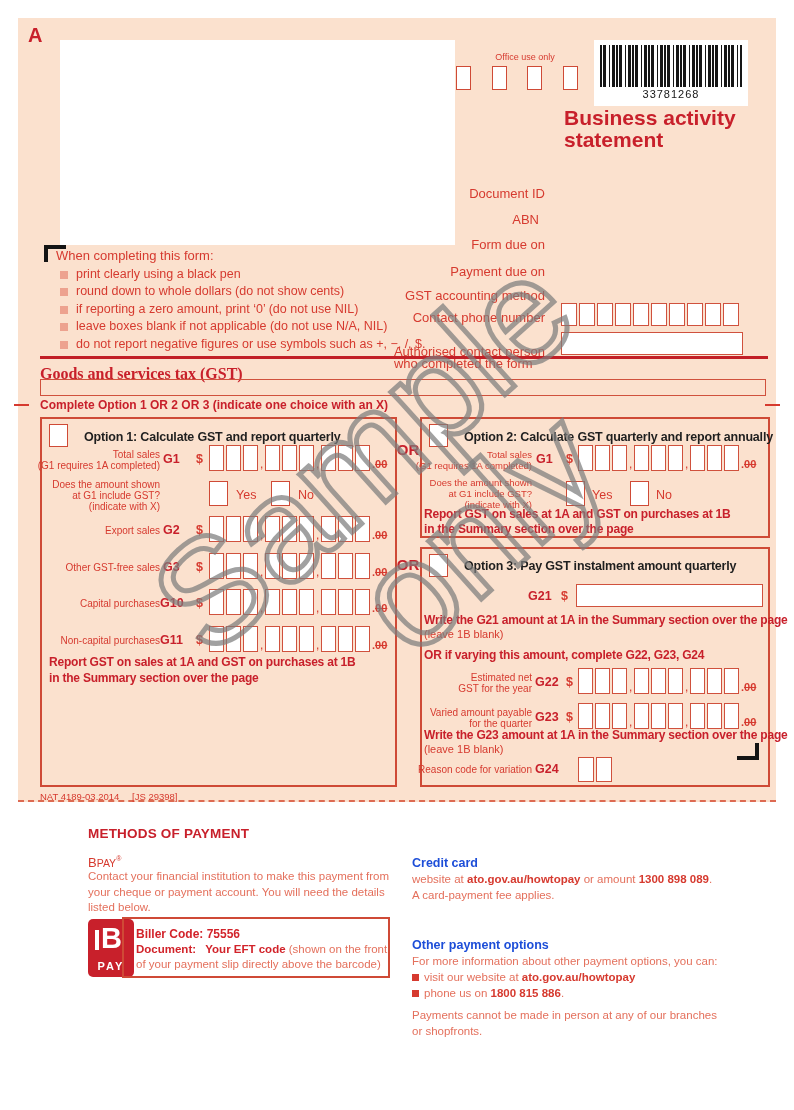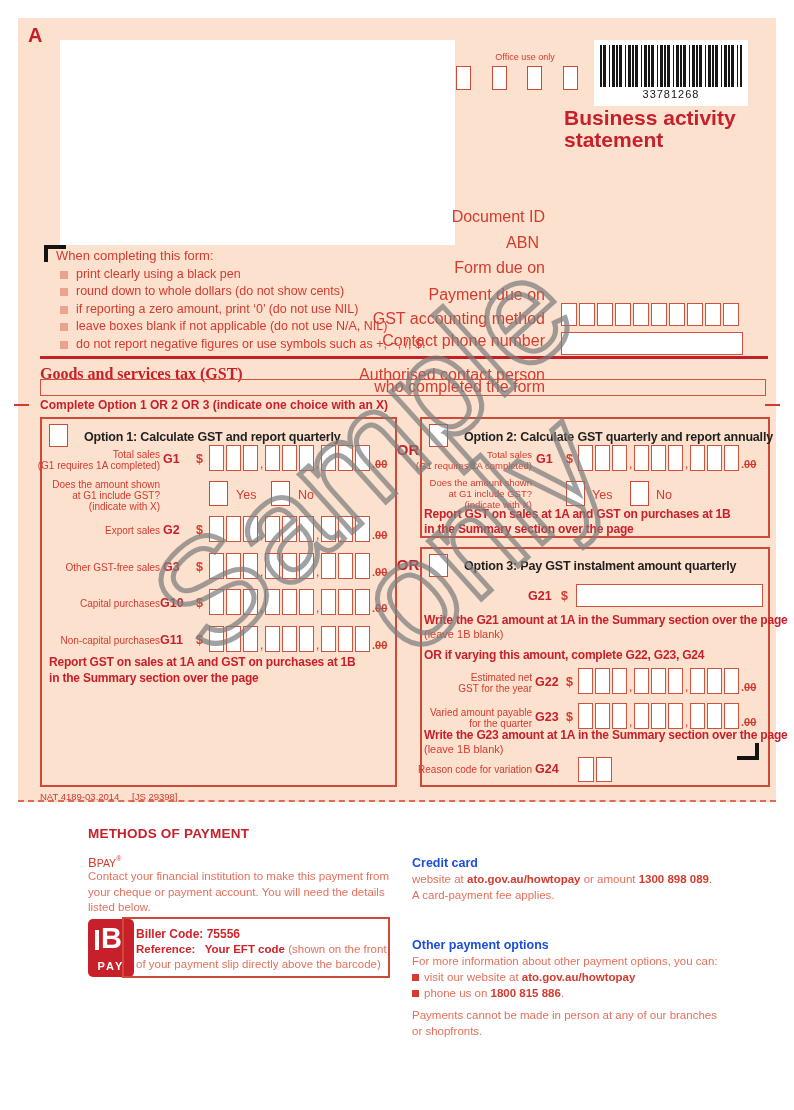--- a/index.html
+++ b/index.html
@@ -31,22 +31,22 @@
   .note{position:absolute;color:#c8202b;font-weight:bold;font-size:12px;line-height:15.5px;white-space:nowrap;letter-spacing:-0.2px;}
   .note-normal{position:absolute;color:#d63a2f;font-size:11px;white-space:nowrap;}
   .inputbox{position:absolute;background:#fff;border:1px solid #d0513d;box-sizing:border-box;}
   .outlinebox{position:absolute;border:1px solid #d0513d;box-sizing:border-box;}
   .cropdash{position:absolute;width:15px;height:2px;background:#d63a2f;}
   .cornerTL{position:absolute;width:18px;height:13px;border-left:4px solid #141414;border-top:4px solid #141414;}
   .cornerBR{position:absolute;width:18px;height:13px;border-right:4px solid #141414;border-bottom:4px solid #141414;}
   .bullet{position:absolute;width:8px;height:8px;background:#eda28f;}
   .pm-bullet{position:absolute;width:7px;height:7px;background:#d63a2f;}
   .itext{position:absolute;color:#d63a2f;font-size:12.5px;white-space:nowrap;}
-  .meta-lab{position:absolute;text-align:right;white-space:nowrap;color:#d63a2f;
-            font-size:16px;line-height:11.5px;margin-top:23px;}
+  .meta-lab{position:absolute;white-space:nowrap;color:#d63a2f;
+            font-size:13px;line-height:11.5px;}
   .barcode-bars{position:absolute;left:6px;top:5px;width:142px;height:42px;
     background:repeating-linear-gradient(90deg,#161616 0px 2px,#fff 2px 3px,#161616 3px 6px,#fff 6px 9px,#161616 9px 10px,#fff 10px 12px,#161616 12px 15px,#fff 15px 16px);}
   .watermark{position:absolute;left:408px;top:505px;transform:translate(-50%,-50%) rotate(-42deg);
     text-align:center;font-size:148px;line-height:0.92;font-weight:500;
     color:transparent;-webkit-text-stroke:5px rgba(125,125,125,0.72);
     z-index:50;pointer-events:none;white-space:nowrap;}
   .pm-body{position:absolute;color:#e4705c;font-size:11.5px;line-height:15.5px;white-space:nowrap;}
   .pm-head{position:absolute;color:#1d4ed8;font-weight:bold;font-size:12.5px;white-space:nowrap;}
   .blogo{position:absolute;left:88px;top:919px;width:46px;height:58px;background:#c8202b;border-radius:5px;}
 </style>
@@ -270,21 +270,21 @@
 
   <div class="blogo">
     <div class="abs" style="left:7px;top:11px;width:4px;height:20px;background:#fff;"></div>
     <div class="abs" style="left:13px;top:3px;color:#fff;font-weight:bold;font-size:29px;">B</div>
     <div class="abs" style="left:0;bottom:5px;width:100%;text-align:center;color:#fff;font-weight:bold;font-size:11px;letter-spacing:2px;">PAY</div>
   </div>
 
   <div class="outlinebox" style="left:122px;top:917px;width:268px;height:61px;border-width:2px;border-color:#cf4a36;">
     <div class="abs bold" style="left:12px;top:8px;font-size:12px;color:#d2232a;white-space:nowrap;">Biller Code: 75556</div>
     <div class="abs" style="left:12px;top:24px;font-size:11.5px;white-space:nowrap;">
-      <span class="bold" style="color:#d2232a;">Reference:</span>
+      <span class="bold" style="color:#d2232a;">Document:</span>
       <span class="bold" style="color:#d2232a;margin-left:6px;">Your EFT code</span>
       <span class="salmon">(shown on the front</span>
     </div>
     <div class="abs salmon" style="left:12px;top:39px;font-size:11.5px;white-space:nowrap;">of your payment slip directly above the barcode)</div>
   </div>
 
   <div class="pm-head" style="left:412px;top:856px;">Credit card</div>
   <div class="pm-body" style="left:412px;top:872px;">
     <div>
       <span>website at </span><span class="bold red">ato.gov.au/howtopay</span><span> or amount </span><span class="bold red">1300 898 089</span><span>.</span>

